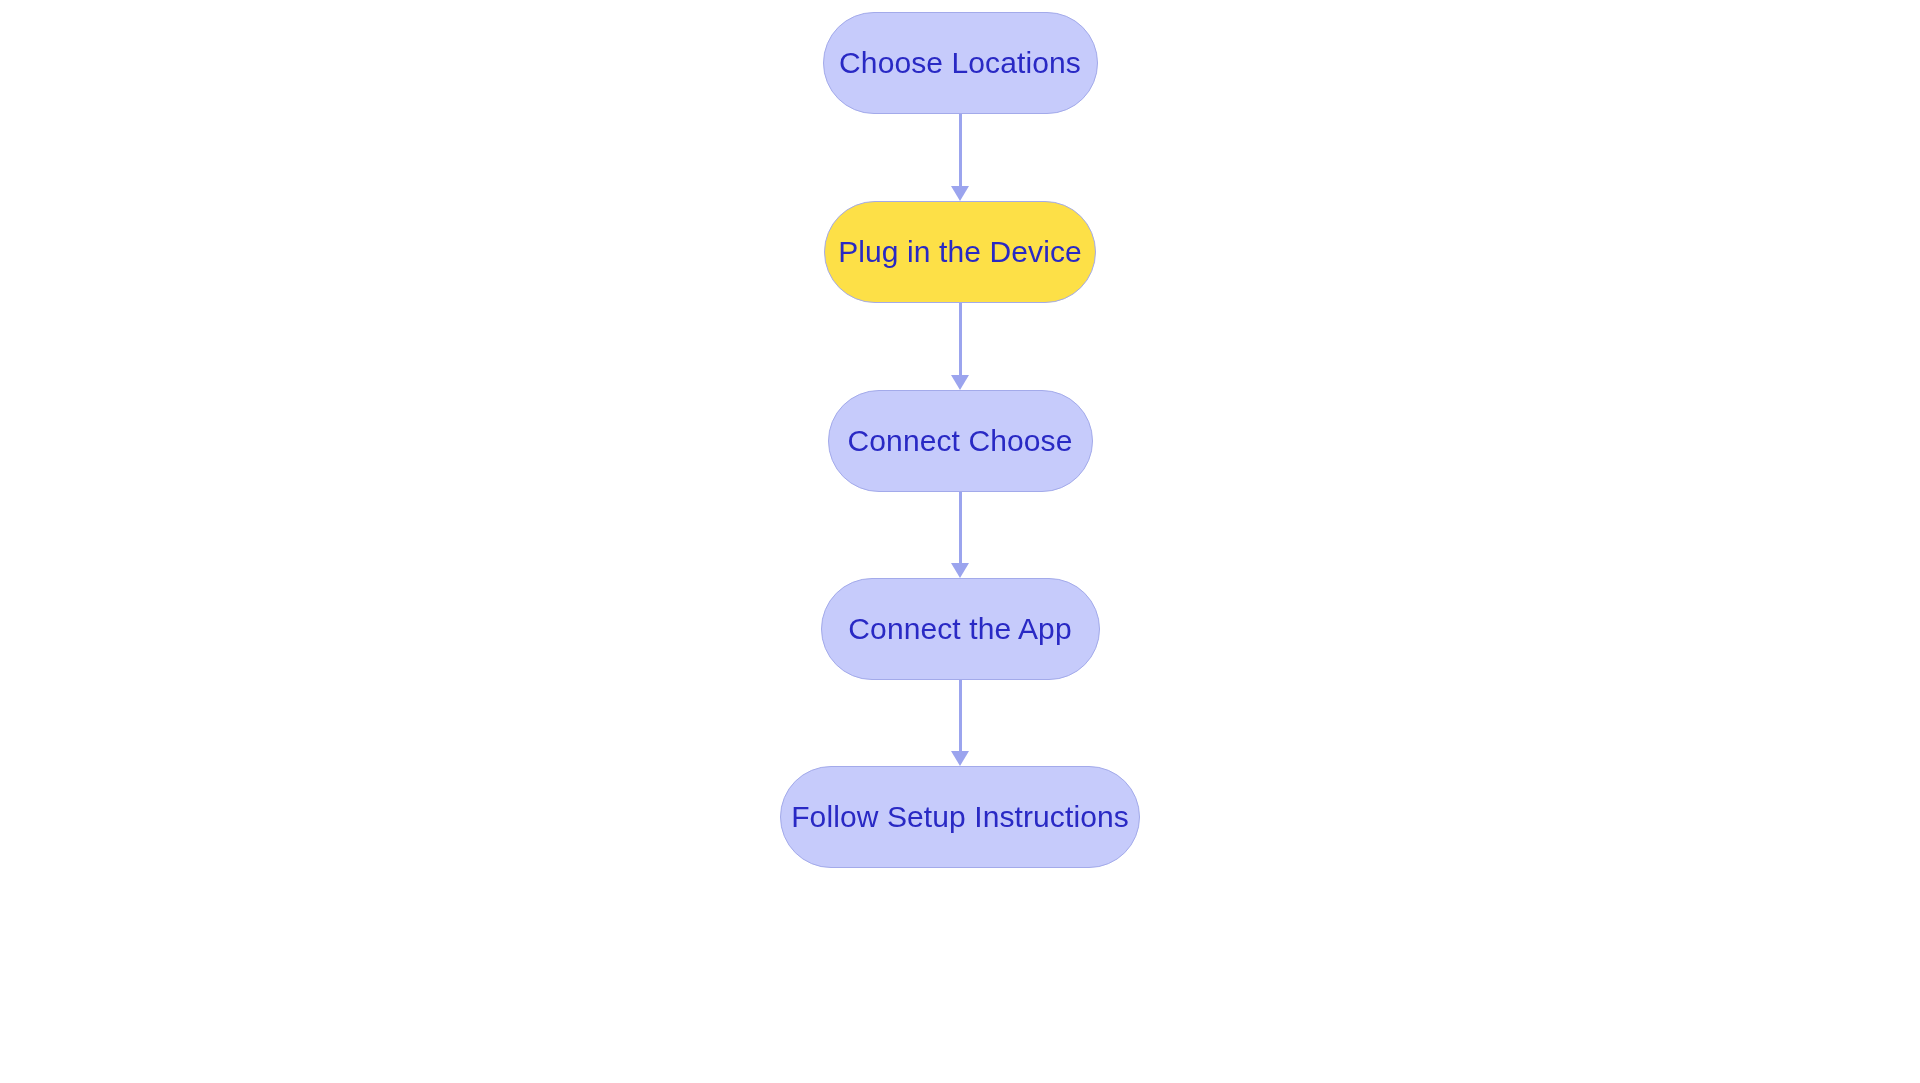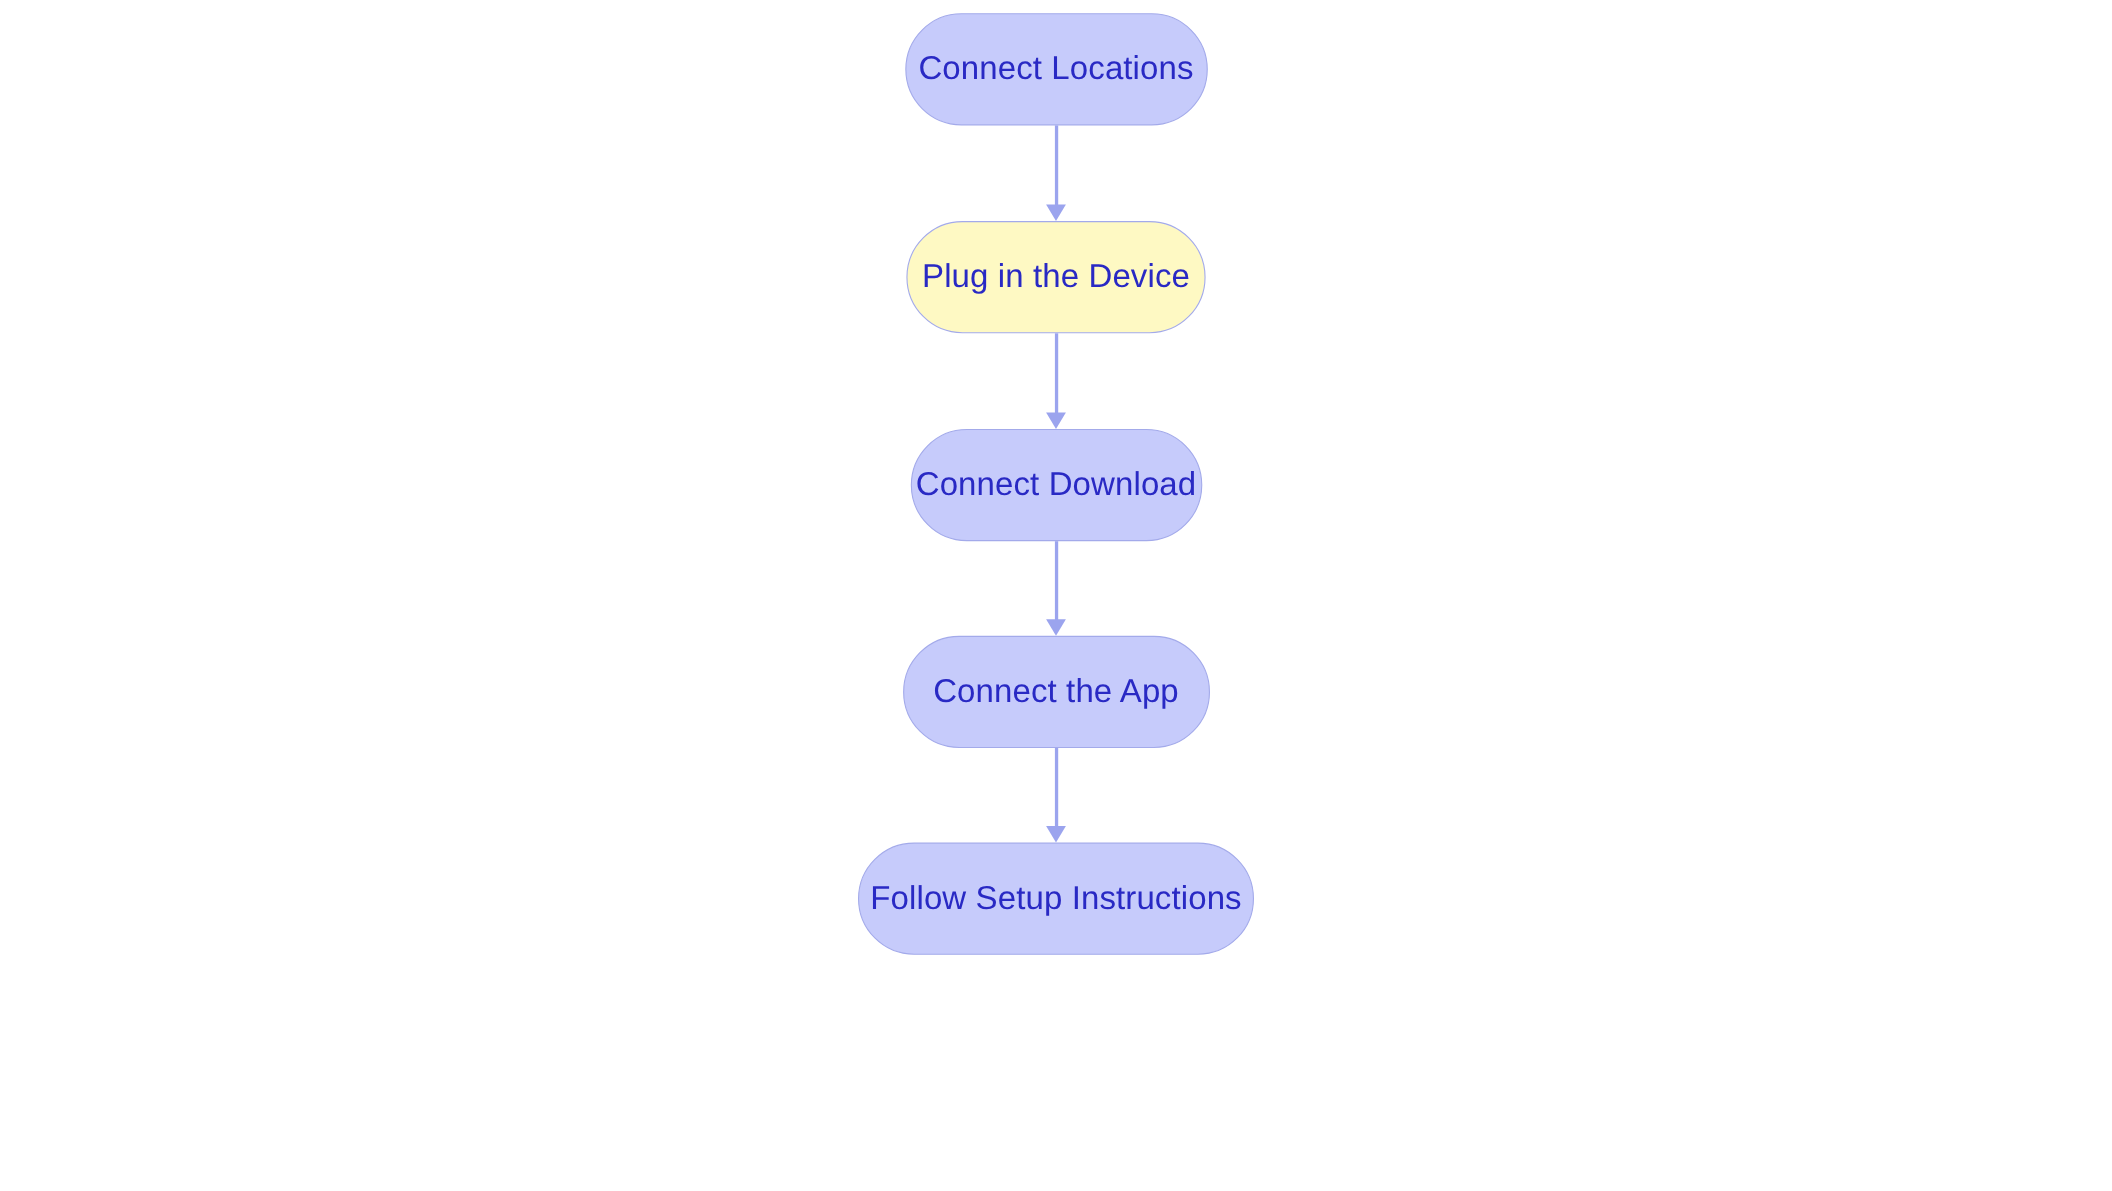--- a/index.html
+++ b/index.html
@@ -84,39 +84,39 @@
     margin-top: -1px;
   }
 </style>
 </head>
 <body>
 
 <div id="flow-canvas" style="background: rgb(255, 255, 255);">
   <div class="flow-column">
 
     <div class="node" id="node-1" style="width: 275px; height: 102px; background: rgb(198, 203, 251); border-color: rgb(163, 170, 234); color: rgb(41, 41, 196); margin-top: 12px;">
-      <span class="node-label">Connect Locations</span>
+      <span class="node-label">Choose Locations</span>
     </div>
 
     <div class="connector" id="connector-1" style="height: 87px;">
       <div class="connector-line" style="background: rgb(155, 164, 238);"></div>
       <div class="connector-head" style="border-top-color: rgb(155, 164, 238);"></div>
     </div>
 
-    <div class="node" id="node-2" style="width: 272px; height: 102px; background: #fef9c3; border-color: rgb(163, 170, 234); color: rgb(41, 41, 196);">
+    <div class="node" id="node-2" style="width: 272px; height: 102px; background: #fde047; border-color: rgb(163, 170, 234); color: rgb(41, 41, 196);">
       <span class="node-label">Plug in the Device</span>
     </div>
 
     <div class="connector" id="connector-2" style="height: 87px;">
       <div class="connector-line" style="background: rgb(155, 164, 238);"></div>
       <div class="connector-head" style="border-top-color: rgb(155, 164, 238);"></div>
     </div>
 
     <div class="node" id="node-3" style="width: 265px; height: 102px; background: rgb(198, 203, 251); border-color: rgb(163, 170, 234); color: rgb(41, 41, 196);">
-      <span class="node-label">Connect Download</span>
+      <span class="node-label">Connect Choose</span>
     </div>
 
     <div class="connector" id="connector-3" style="height: 86px;">
       <div class="connector-line" style="background: rgb(155, 164, 238);"></div>
       <div class="connector-head" style="border-top-color: rgb(155, 164, 238);"></div>
     </div>
 
     <div class="node" id="node-4" style="width: 279px; height: 102px; background: rgb(198, 203, 251); border-color: rgb(163, 170, 234); color: rgb(41, 41, 196);">
       <span class="node-label">Connect the App</span>
     </div>

